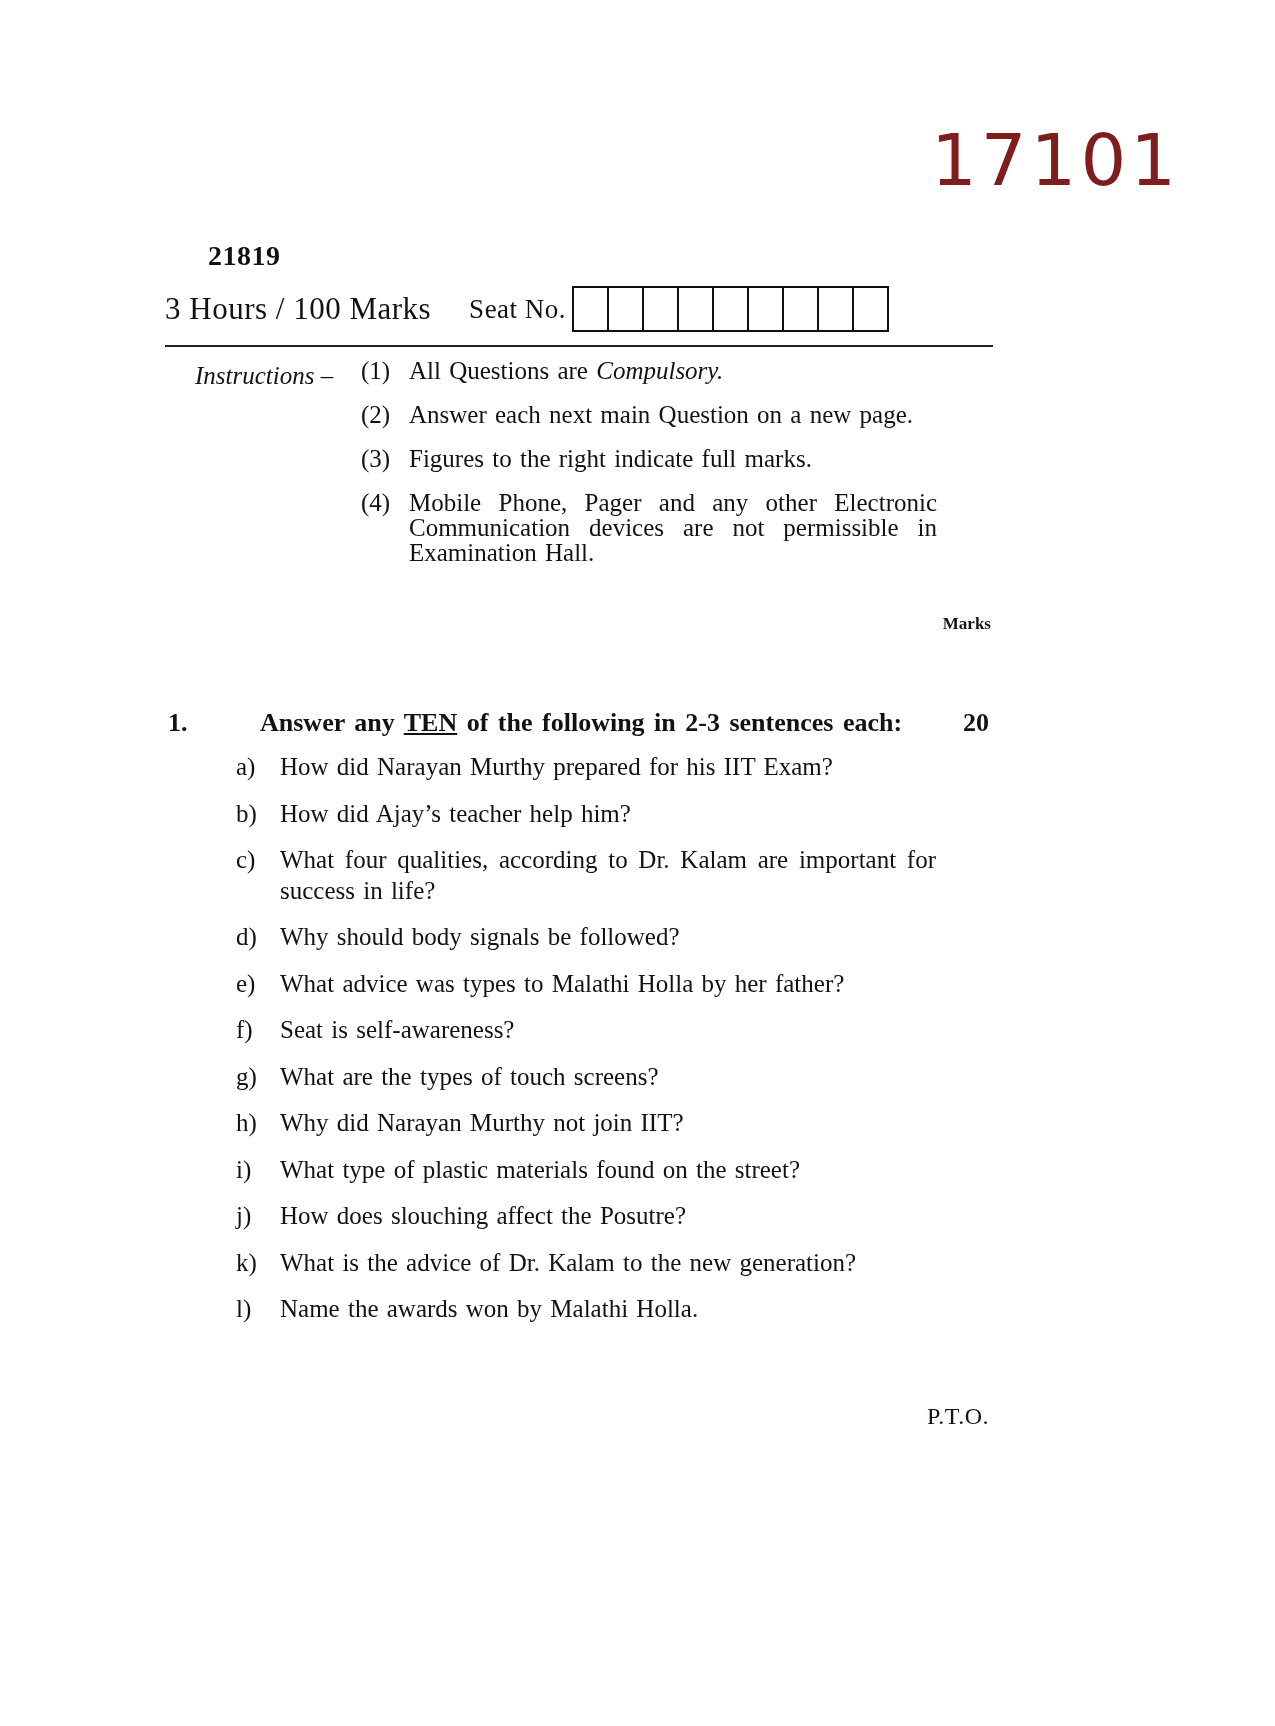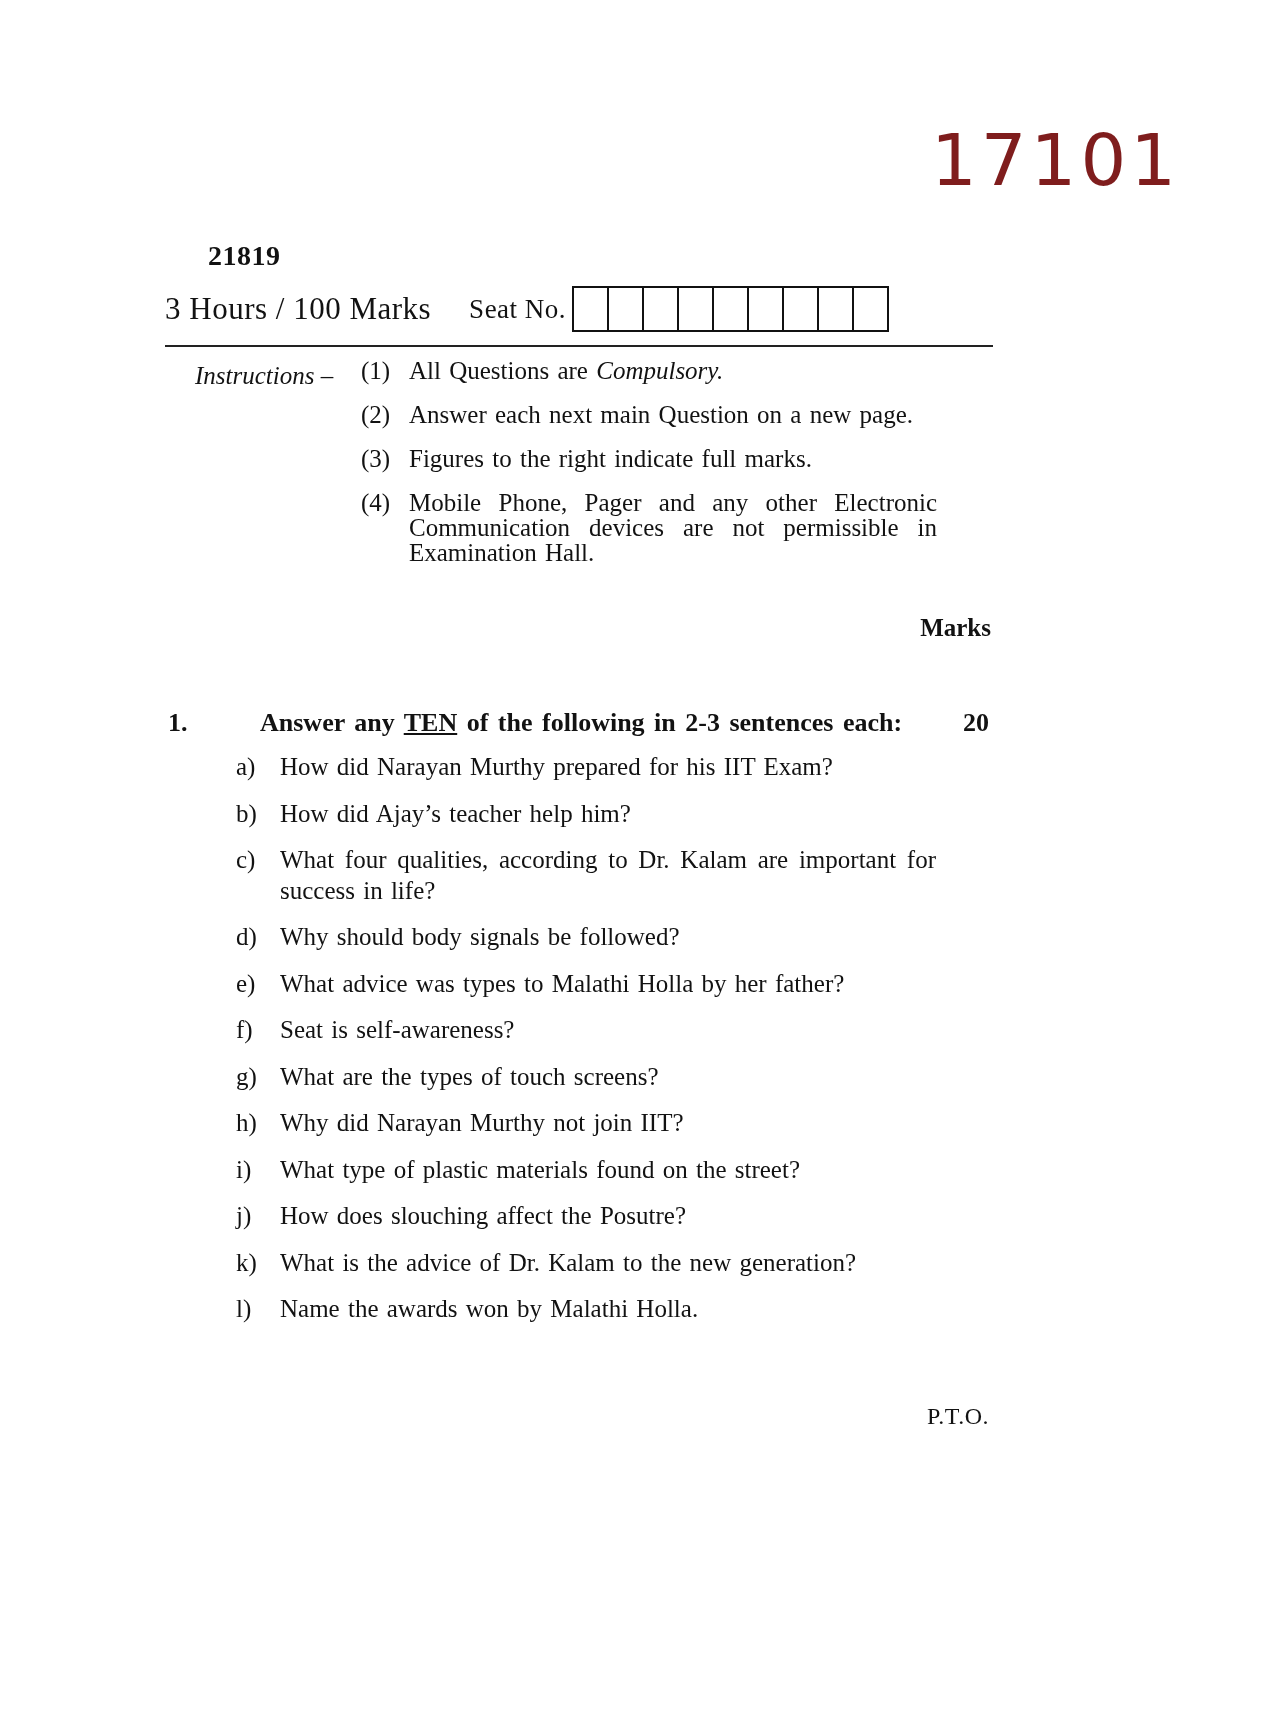--- a/index.html
+++ b/index.html
@@ -119,21 +119,21 @@
     text-align: justify;
     text-justify: inter-word;
     word-spacing: 2px;
   }
   .instr-text em { font-style: italic; }
 
   .marks-label {
     position: absolute;
     top: 614px;
     right: 284px;
-    font-size: 25px;
+    font-size: 17px;
     font-weight: bold;
   }
 
   
   .q-number {
     position: absolute;
     top: 708px;
     left: 168px;
     font-size: 26px;
     font-weight: bold;

